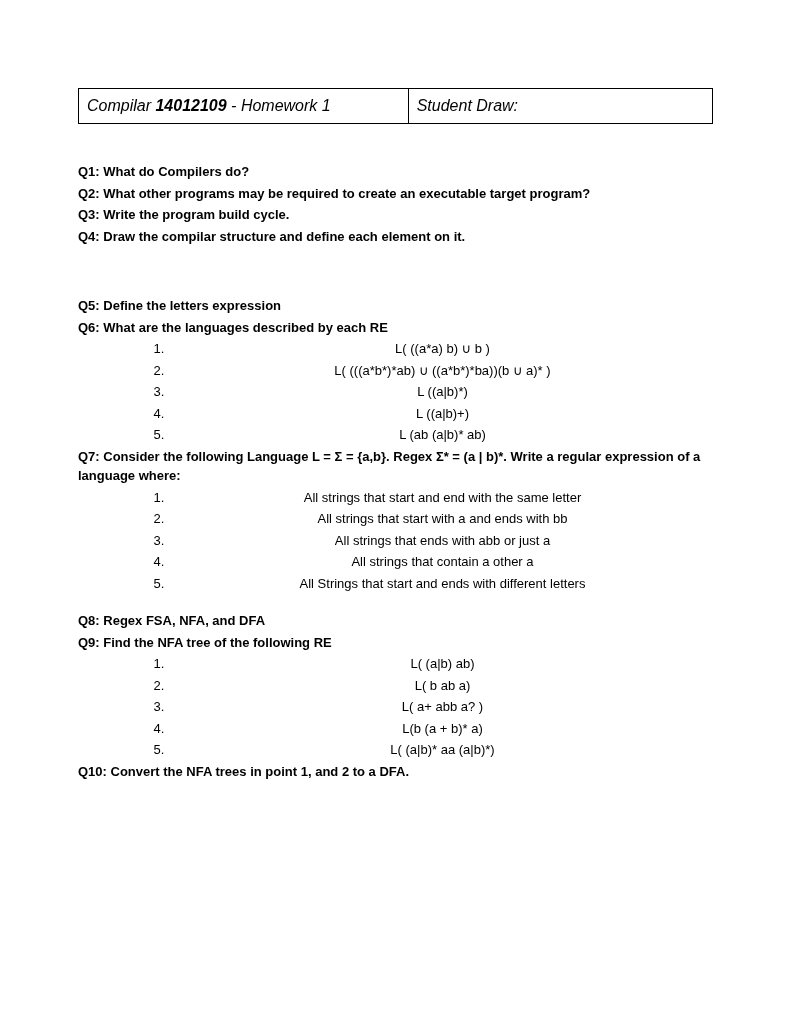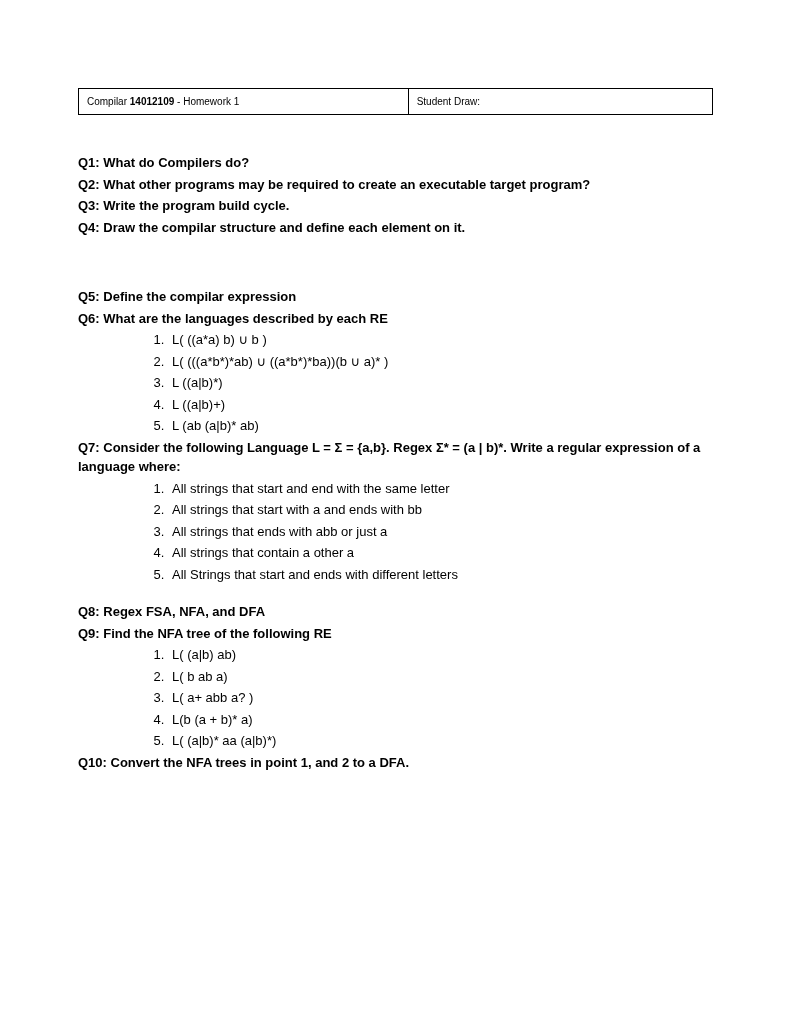--- a/index.html
+++ b/index.html
@@ -14,33 +14,34 @@
       line-height: 1.5;
     }
     .header-table {
       border-collapse: collapse;
       width: 100%;
       margin-bottom: 38px;
     }
     .header-table td {
       border: 1.5px solid #000;
       padding: 5px 8px;
-      font-size: 10px;
+      font-size: 16px;
+      font-style: italic;
     }
     .header-table td:first-child { width: 52%; }
     .bold { font-weight: bold; }
     .q-line { margin-bottom: 2px; font-weight: bold; }
     .gap-large { height: 48px; }
     .gap-med { height: 16px; }
     ol.sub {
       list-style: decimal;
       margin-left: 90px;
       padding: 0;
     }
-    ol.sub li { padding-left: 4px; margin-bottom: 2px; }
+    ol.sub li { padding-left: 4px; margin-bottom: 2px; text-align: center; }
   </style>
 </head>
 <body>
 
 <table class="header-table">
   <tbody>
       <tr>
     <td>
       <span>Compilar </span><span class="bold">14012109</span><span> - Homework 1</span>
     </td>
@@ -49,21 +50,21 @@
 </tbody>
   </table>
 
 <div class="q-line">Q1: What do Compilers do?</div>
 <div class="q-line">Q2: What other programs may be required to create an executable target program?</div>
 <div class="q-line">Q3: Write the program build cycle.</div>
 <div class="q-line">Q4: Draw the compilar structure and define each element on it.</div>
 
 <div class="gap-large"></div>
 
-<div class="q-line">Q5: Define the compilar expression</div>
+<div class="q-line">Q5: Define the letters expression</div>
 <div class="q-line">Q6: What are the languages described by each RE</div>
 <ol class="sub">
   <li>L( ((a*a) b) ∪ b )</li>
   <li>L( (((a*b*)*ab) ∪ ((a*b*)*ba))(b ∪ a)* )</li>
   <li>L ((a|b)*)</li>
   <li>L ((a|b)+)</li>
   <li>L (ab (a|b)* ab)</li>
 </ol>
 
 <div class="q-line">Q7: Consider the following Language L = Σ = {a,b}. Regex Σ* = (a | b)*. Write a regular expression of a language where:</div>

